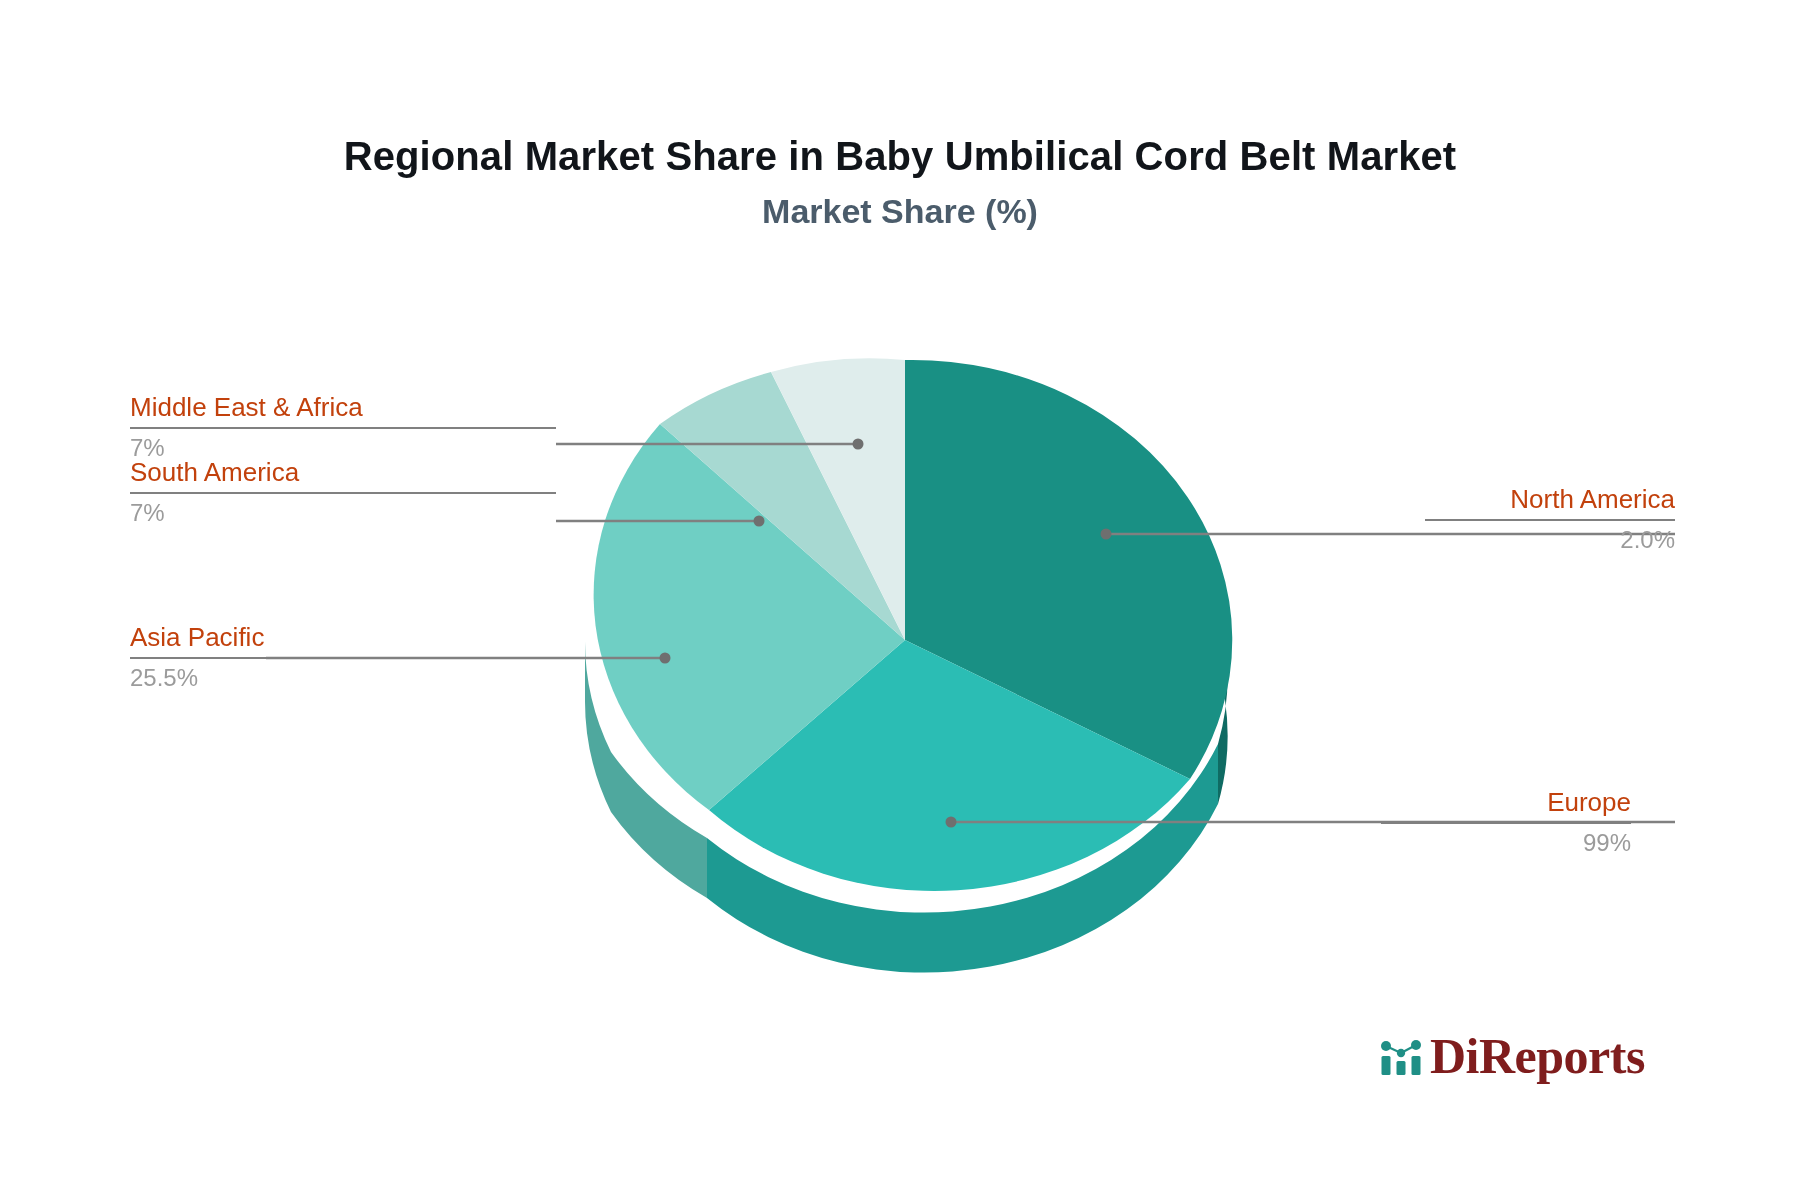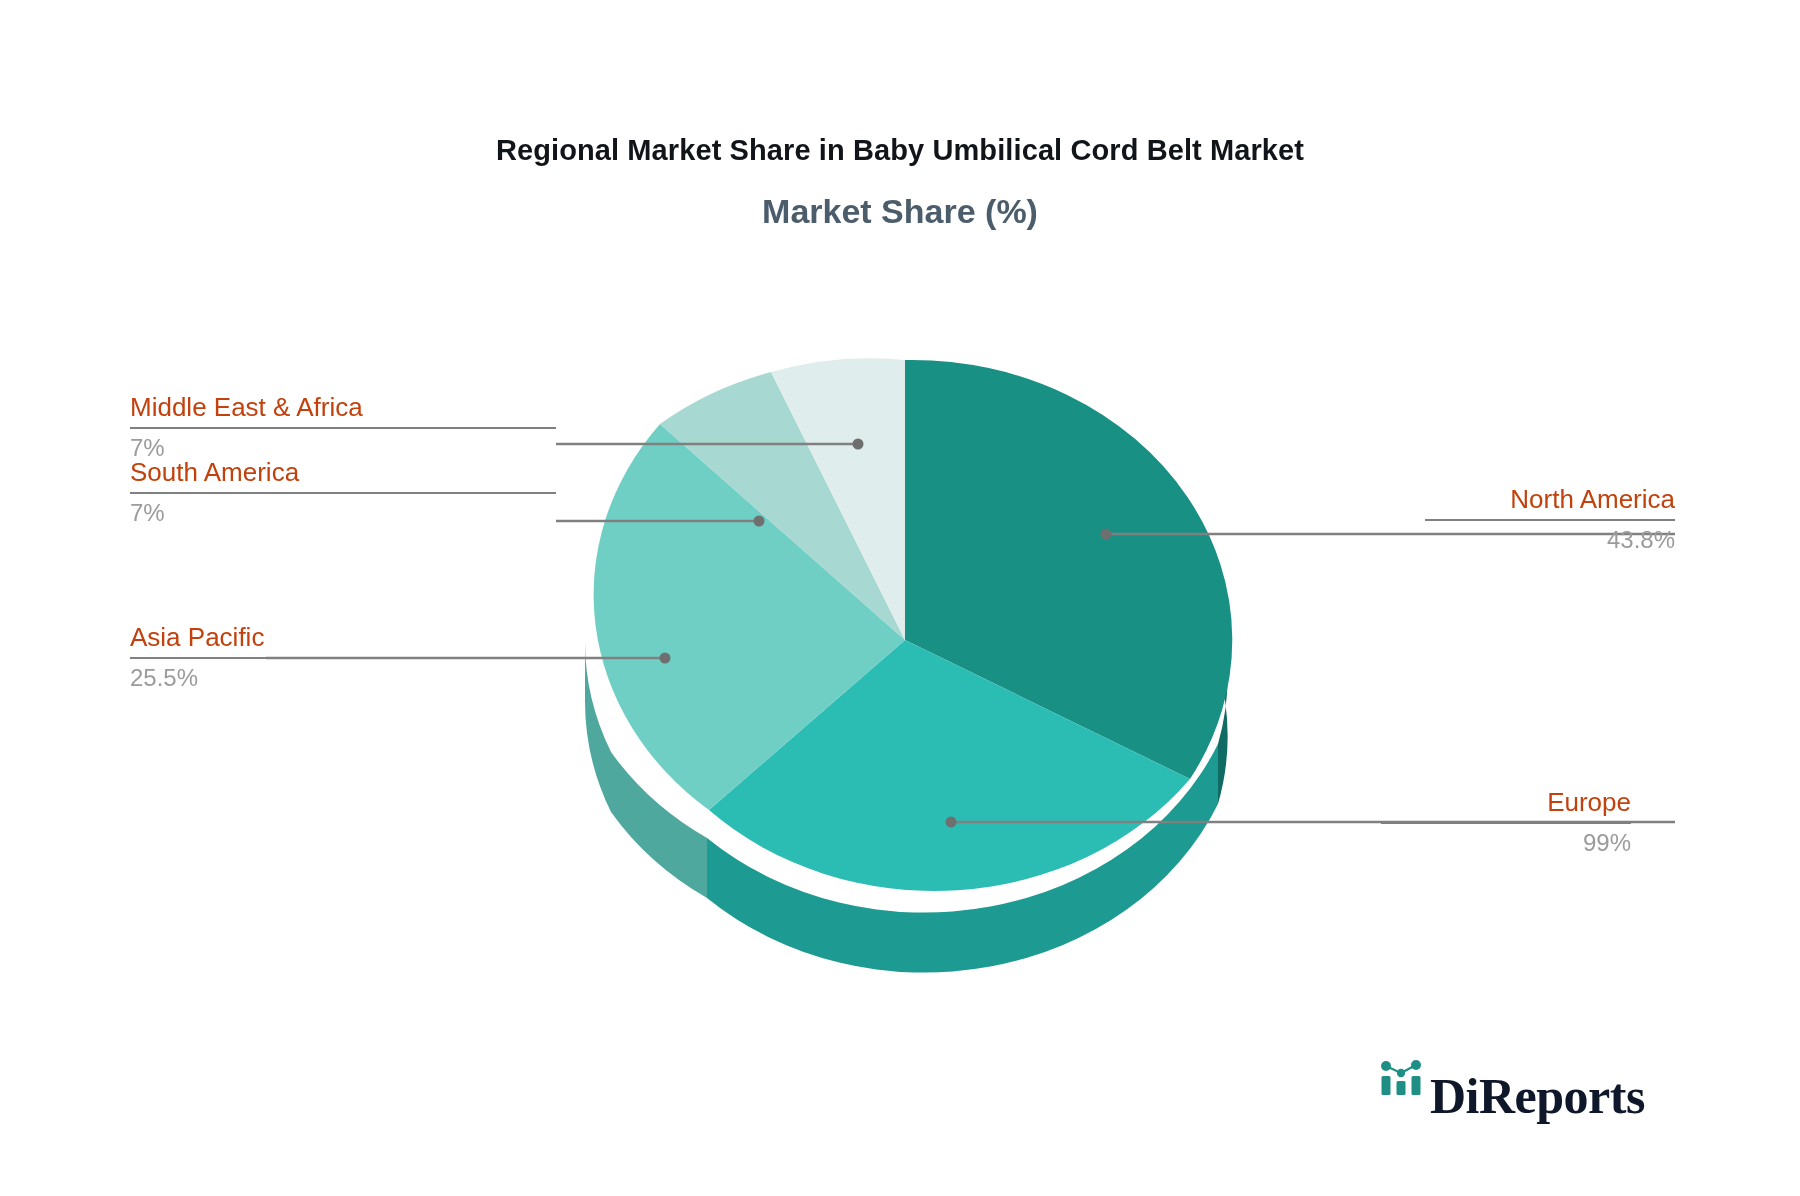--- a/index.html
+++ b/index.html
@@ -18,21 +18,21 @@
     overflow: hidden;
   }
 
   
   #chart-title {
     position: absolute;
     left: 0;
     top: 134px;
     width: 1800px;
     text-align: center;
-    font-size: 29px;
+    font-size: 40px;
     font-weight: bold;
     color: #11151a;
     letter-spacing: 0.1px;
   }
   #chart-subtitle {
     position: absolute;
     left: 0;
     top: 192px;
     width: 1800px;
     text-align: center;
@@ -80,24 +80,23 @@
     left: 1378px;
     top: 1030px;
     display: flex;
     align-items: center;
     gap: 6px;
   }
   #logo .logo-word {
     font-family: "Liberation Serif", serif;
     font-size: 50px;
     font-weight: bold;
-    color: #0f172a;
+    color: #7f1d1d;
     letter-spacing: -0.5px;
     line-height: 52px;
-    margin-top: 40px;
   }
 </style>
 </head>
 <body>
 
 <div id="stage">
 
   <div id="chart-title">Regional Market Share in Baby Umbilical Cord Belt Market</div>
   <div id="chart-subtitle">Market Share (%)</div>
 
@@ -174,21 +173,21 @@
 
   <div class="callout left-side" style="left:130px; top:620px; width:136px;">
     <div class="cl-name">Asia Pacific</div>
     <div class="cl-rule"></div>
     <div class="cl-value">25.5%</div>
   </div>
 
   <div class="callout right-side" style="left:1425px; top:482px; width:250px;">
     <div class="cl-name">North America</div>
     <div class="cl-rule"></div>
-    <div class="cl-value">43.8%</div>
+    <div class="cl-value">2.0%</div>
   </div>
 
   <div class="callout right-side" style="left:1381px; top:785px; width:250px;">
     <div class="cl-name">Europe</div>
     <div class="cl-rule"></div>
     <div class="cl-value">99%</div>
   </div>
 
   <div id="logo">
     <svg width="46" height="42" viewBox="0 0 46 42">

